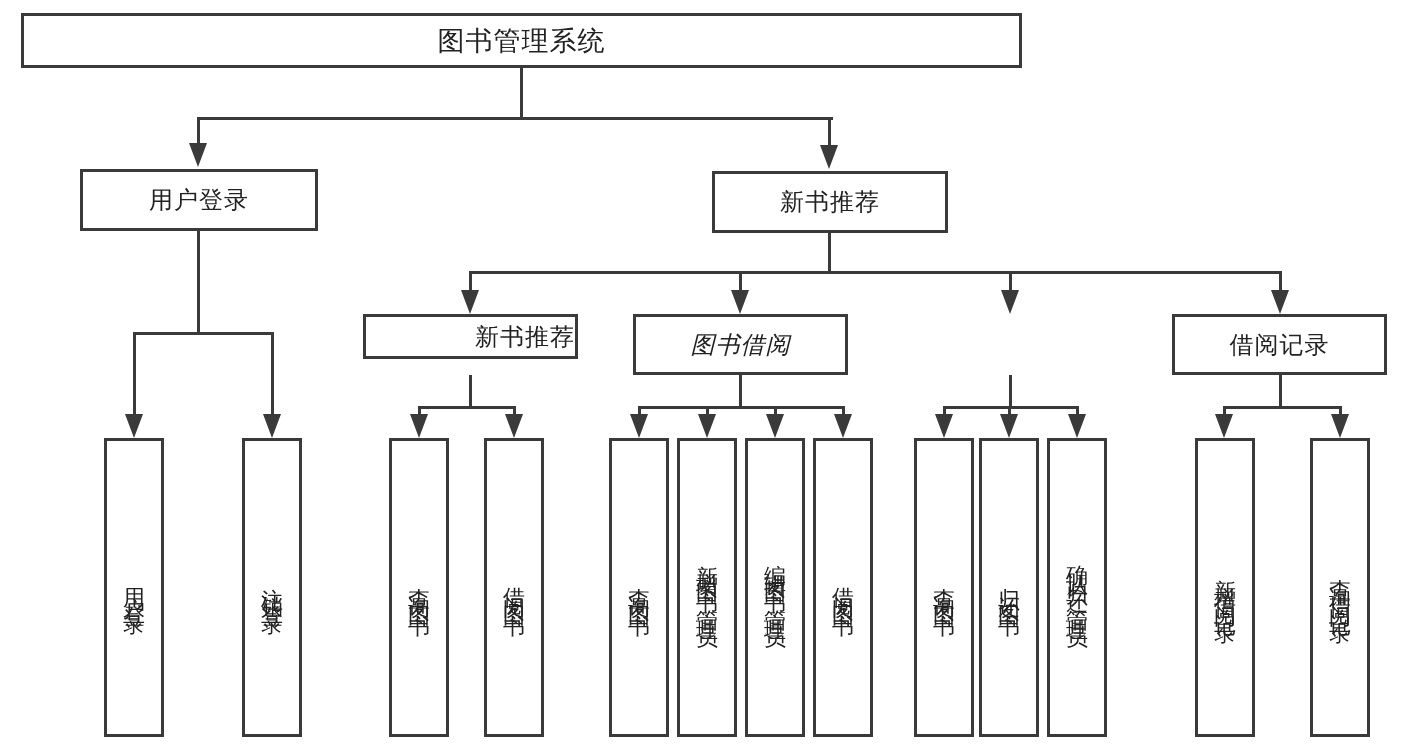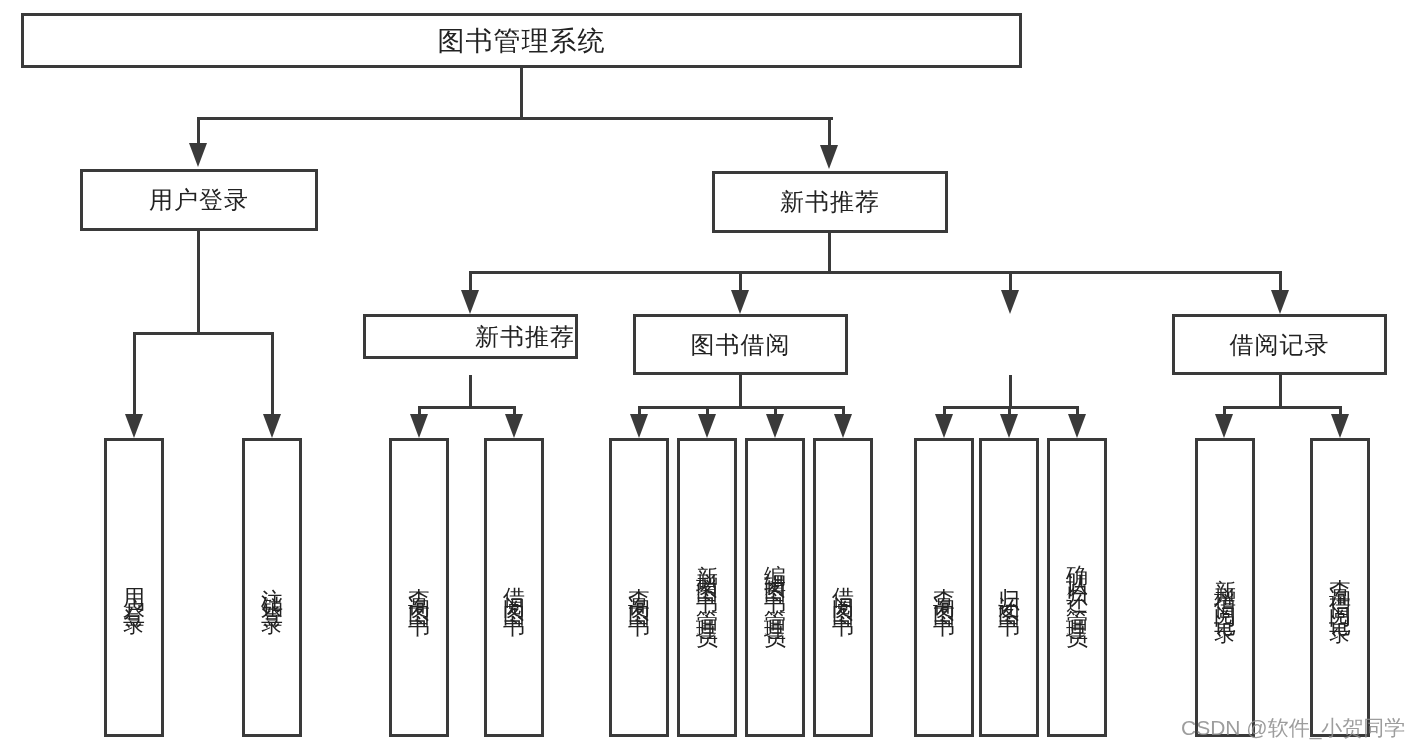--- a/index.html
+++ b/index.html
@@ -101,21 +101,21 @@
   <div class="vline" style="left:739px;top:271px;height:22px;"></div>
   <div class="arrow" style="left:731px;top:290px;"></div>
   <div class="vline" style="left:1009px;top:271px;height:22px;"></div>
   <div class="arrow" style="left:1001px;top:290px;"></div>
   <div class="vline" style="left:1279px;top:271px;height:22px;"></div>
   <div class="arrow" style="left:1271px;top:290px;"></div>
 
   <div class="box hnode" style="left:363px;top:314px;width:215px;height:45px;justify-content:flex-end;">
     <span>新书推荐</span>
   </div>
-  <div class="box hnode" style="left:633px;top:314px;width:215px;height:61px;">
+  <div class="box hnode" style="left:633px;top:314px;width:215px;height:61px;font-style:italic;">
     <span>图书借阅</span>
   </div>
   <div class="box hnode" style="left:1172px;top:314px;width:215px;height:61px;">
     <span>借阅记录</span>
   </div>
 
   <div class="vline" style="left:469px;top:375px;height:33px;"></div>
   <div class="hline" style="left:418px;top:406px;width:98px;"></div>
   <div class="vline" style="left:418px;top:406px;height:10px;"></div>
   <div class="arrow" style="left:410px;top:414px;"></div>
@@ -186,15 +186,14 @@
     <span class="vtext">确认归还（管理员）</span>
   </div>
 
   <div class="box leaf" style="left:1195px;top:438px;width:60px;height:299px;">
     <span class="vtext">新增借阅记录</span>
   </div>
   <div class="box leaf" style="left:1310px;top:438px;width:60px;height:299px;">
     <span class="vtext">查询借阅记录</span>
   </div>
 
-  <div class="watermark">CSDN @软件_小贺同学</div>
 
 </div>
 
 </body></html>

